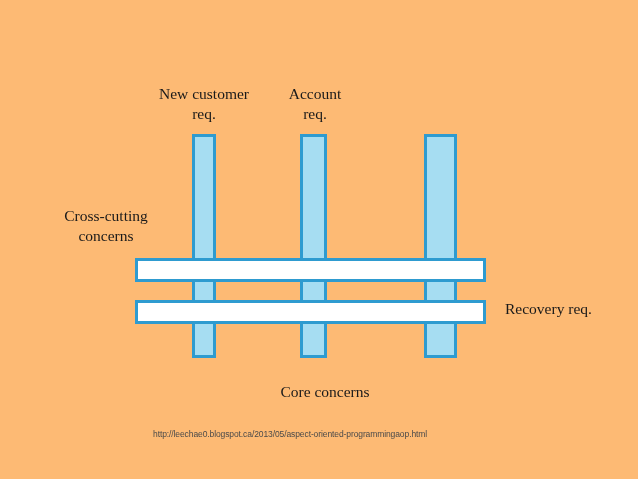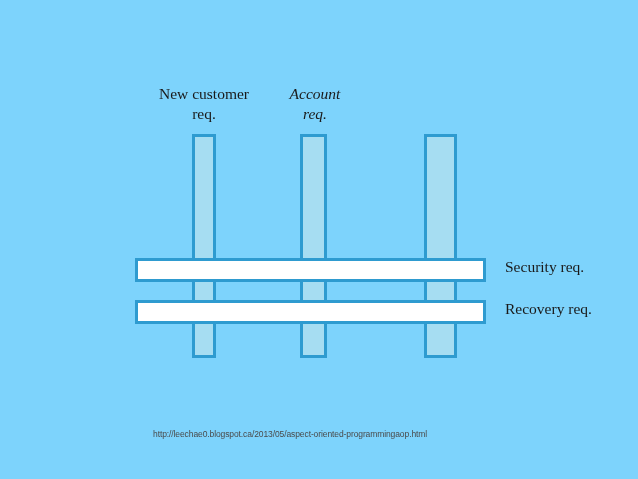--- a/index.html
+++ b/index.html
@@ -10,35 +10,35 @@
     width: 638px;
     height: 479px;
     background: #ffffff;
     font-family: "Liberation Serif", serif;
     overflow: hidden;
   }
   #canvas {
     position: relative;
     width: 638px;
     height: 479px;
-    background: #7dd3fc;
+    background: #fdba74;
   }
 
   
   .col-label {
     position: absolute;
     text-align: center;
     font-family: "Liberation Serif", serif;
     font-size: 15.5px;
     line-height: 20px;
     color: #1a1a1a;
     white-space: pre-line;
   }
   #col-label-0 { left: 139px; top: 84px; width: 130px; }
-  #col-label-1 { left: 269px; top: 84px; width: 92px; font-style: italic; }
+  #col-label-1 { left: 269px; top: 84px; width: 92px; }
   #col-label-2 { left: 368px; top: 84px; width: 152px; }
 
   
   .vbar {
     position: absolute;
     background: #a6ddf2;
     border: 3px solid #2e9bd0;
     box-sizing: border-box;
   }
   #vbar-0 { left: 192px; top: 134px; width: 24px;  height: 224px; }
@@ -118,20 +118,22 @@
   <div class="col-label" id="col-label-1">Account
 req.</div>
 
   <div class="vbar" id="vbar-0"></div>
   <div class="vbar" id="vbar-1"></div>
   <div class="vbar" id="vbar-2"></div>
 
   <div class="hbar" id="hbar-0"></div>
   <div class="hbar" id="hbar-1"></div>
 
+  <div class="side-label" id="left-label">Cross-cutting
+concerns</div>
 
-  <div class="side-label" id="right-label-0">Security req.</div>
   <div class="side-label" id="right-label-1">Recovery req.</div>
 
+  <div id="bottom-label">Core concerns</div>
 
   <div id="source-url">http://leechae0.blogspot.ca/2013/05/aspect-oriented-programmingaop.html</div>
 
 </div>
 
 </body></html>

